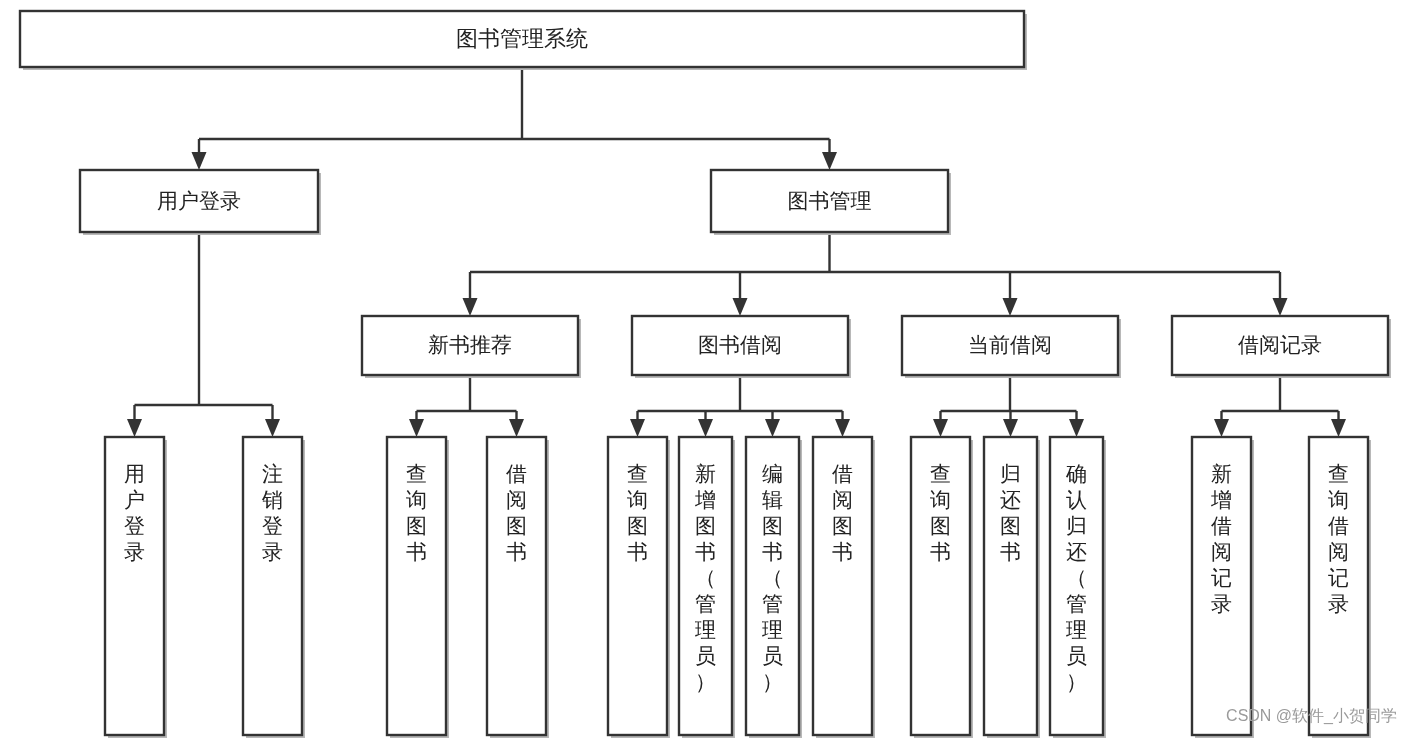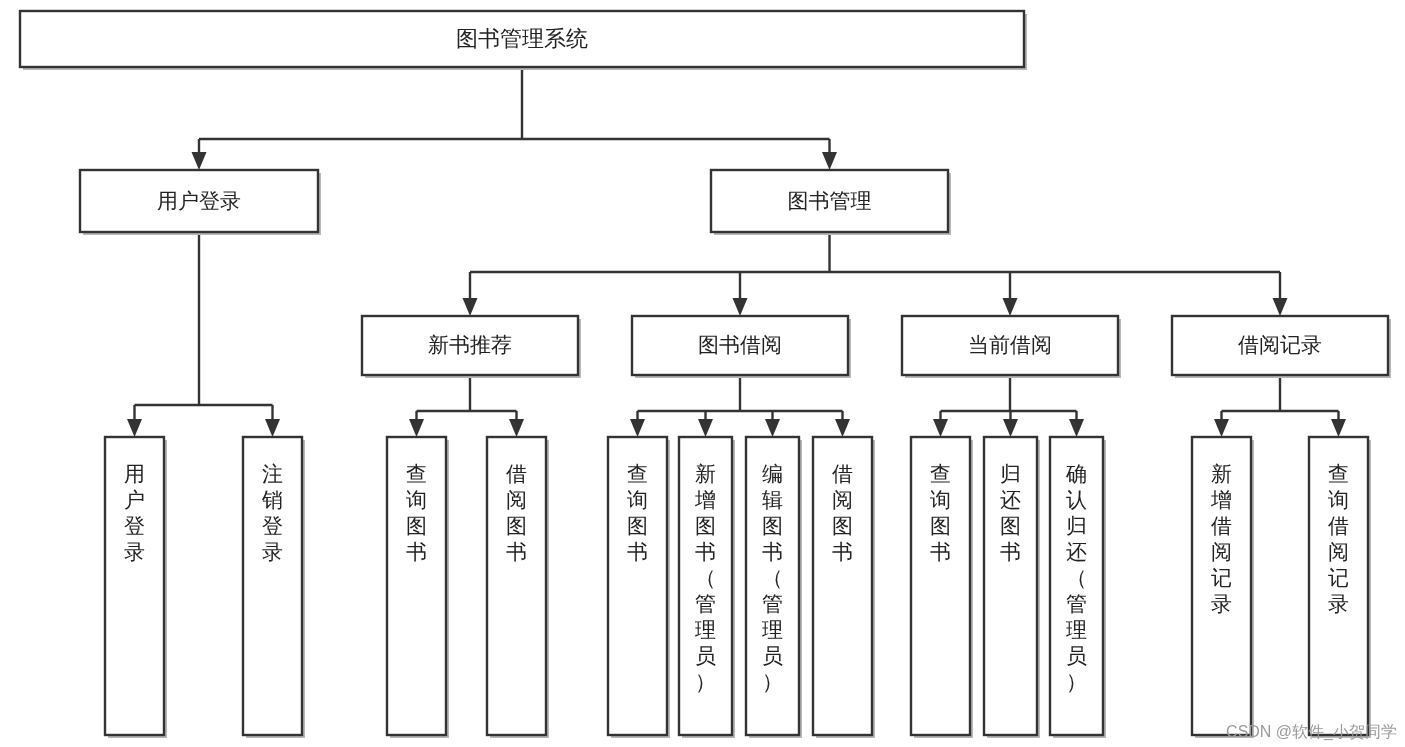--- a/index.html
+++ b/index.html
@@ -22,21 +22,21 @@
   }
   .lbl-vert{
     fill:#222222;
     font-family:"Liberation Sans","DejaVu Sans",sans-serif;
     font-size:21px;
     text-anchor:middle;
   }
   .title-lbl{font-size:22px;}
   .watermark{
     position:absolute;
-    right:8px;bottom:4px;
+    right:8px;bottom:20px;
     font-family:"Liberation Sans","DejaVu Sans",sans-serif;
     font-size:16px;
     color:#9a9a9a;
     white-space:nowrap;
     pointer-events:none;
   }
 </style>
 </head>
 <body>
 

